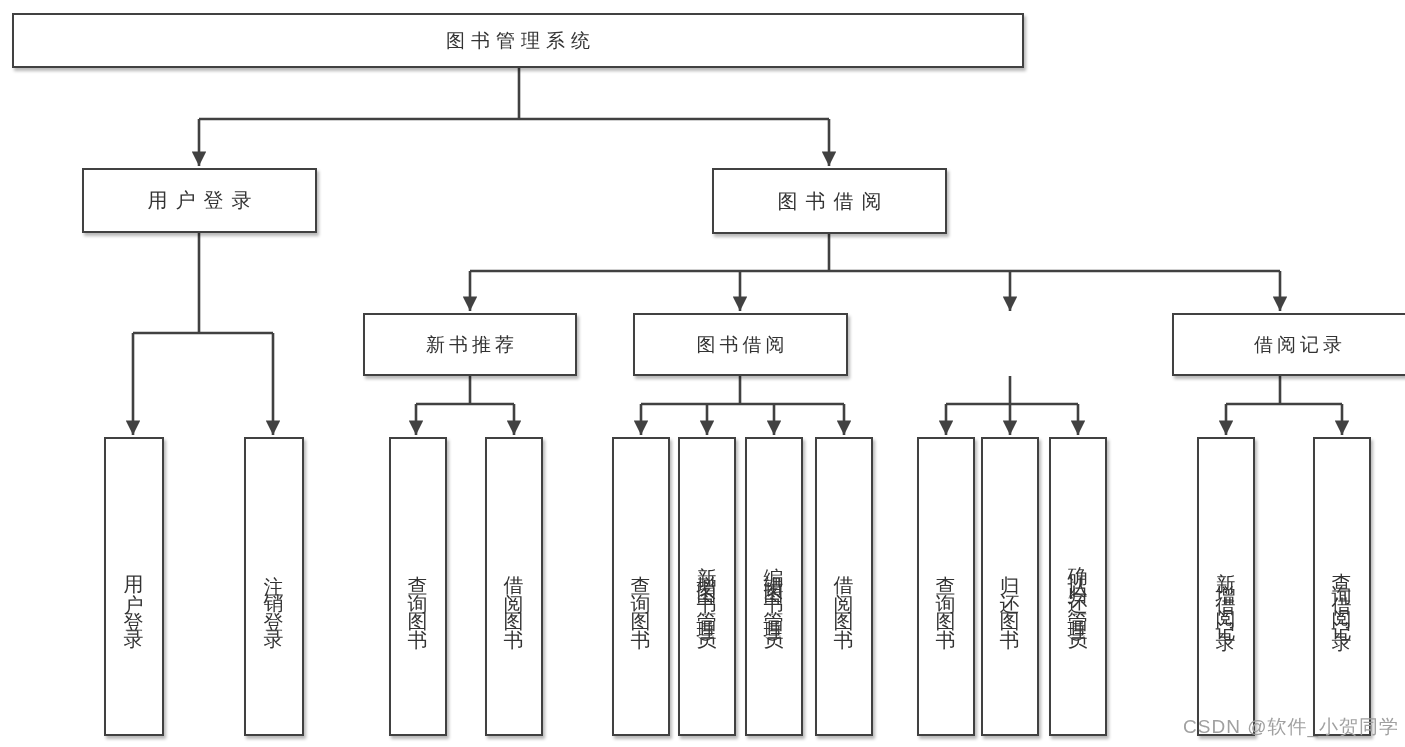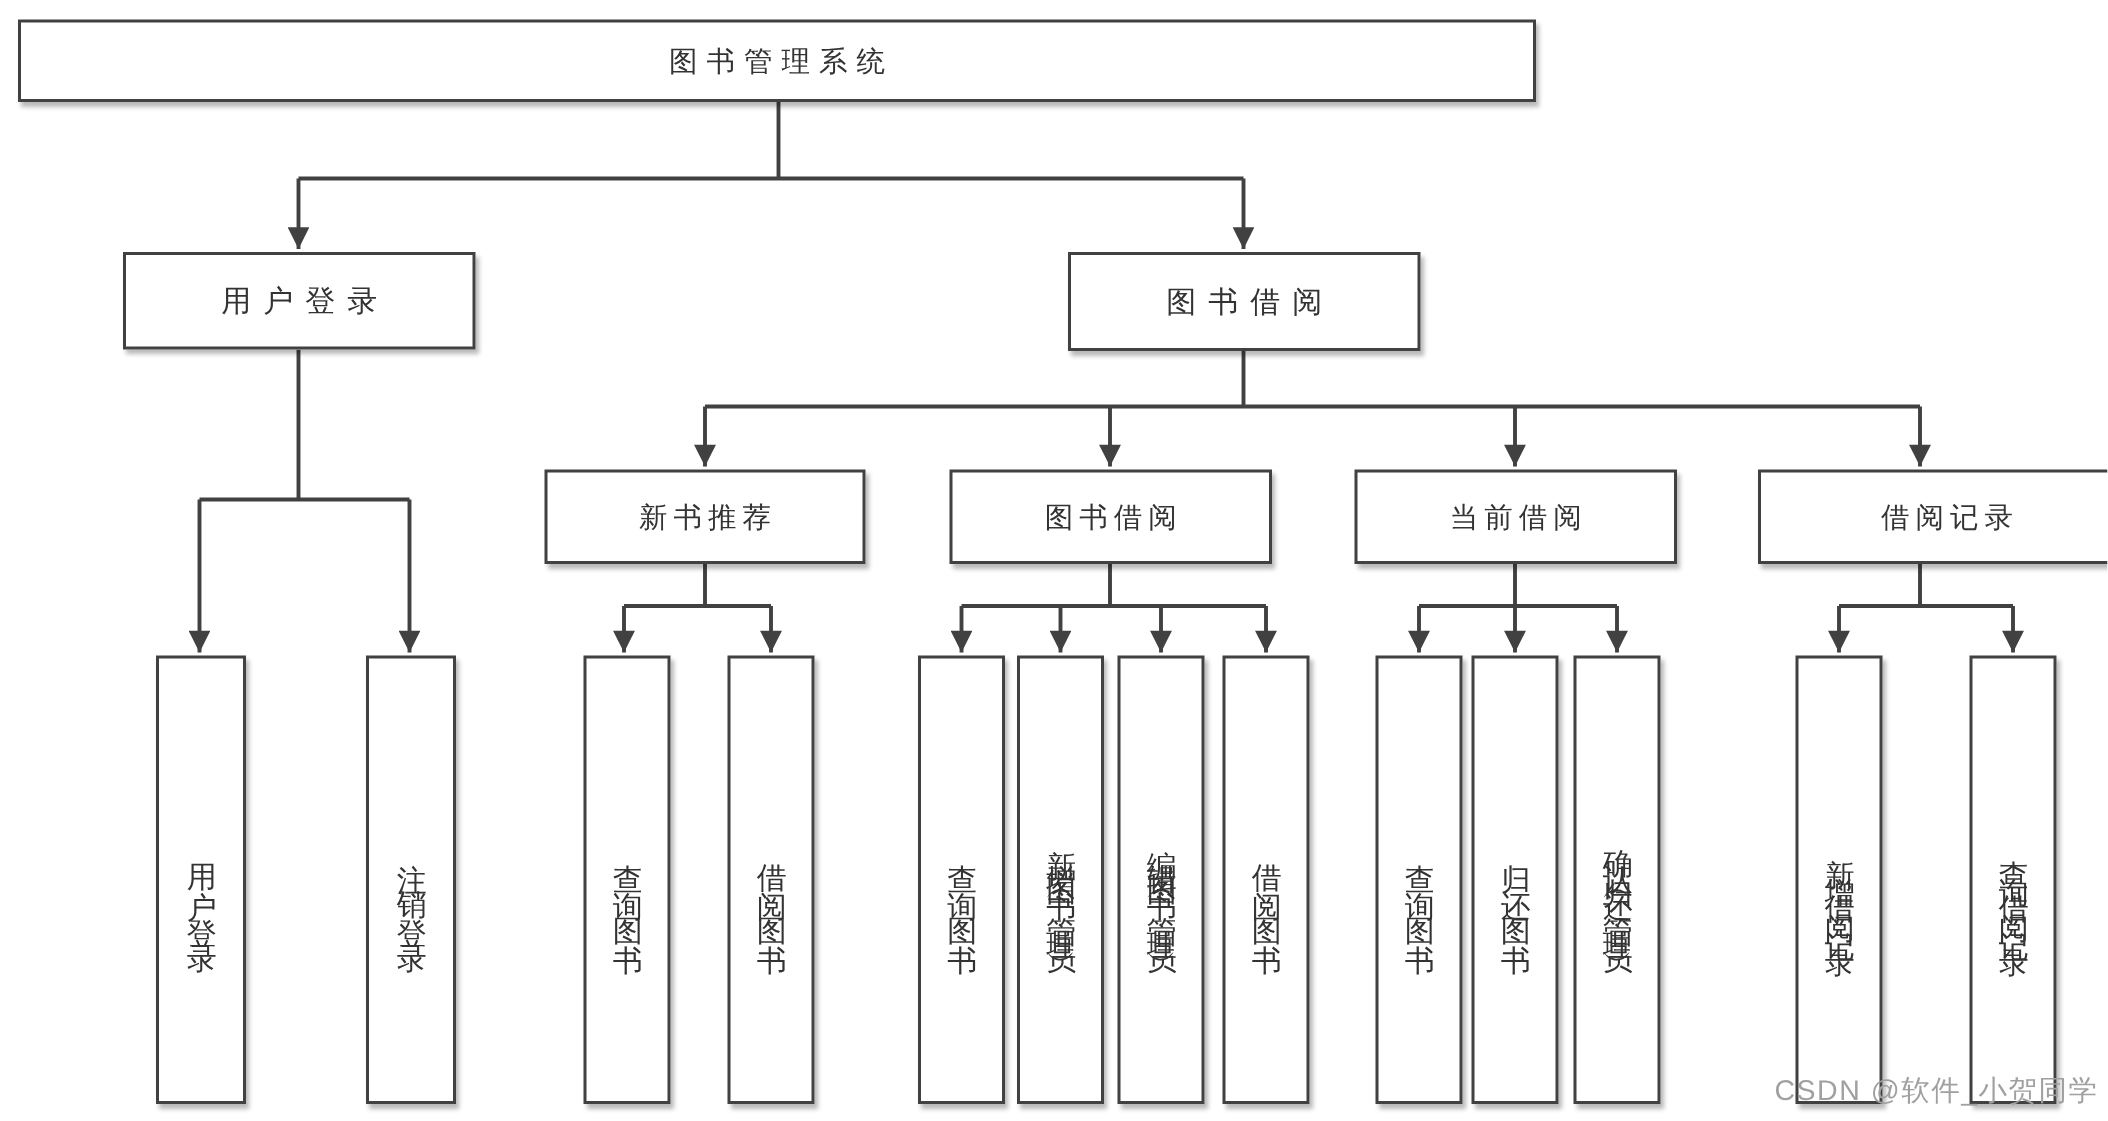--- a/index.html
+++ b/index.html
@@ -105,23 +105,20 @@
   <div class="box" style="left:712px;top:168px;width:235px;height:66px">
     <span class="hlabel lv1-label">图书借阅</span>
   </div>
 
   <div class="box" style="left:633px;top:313px;width:215px;height:63px">
     <span class="hlabel">图书借阅</span>
   </div>
   <div class="box" style="left:363px;top:313px;width:214px;height:63px">
     <span class="hlabel">新书推荐</span>
   </div>
-  <div class="box" style="left:903px;top:313px;width:215px;height:63px">
-    <span class="hlabel">当前借阅</span>
-  </div>
   <div class="box" style="left:1172px;top:313px;width:252px;height:63px">
     <span class="hlabel">借阅记录</span>
   </div>
 
   <div class="box" style="left:104px;top:437px;width:60px;height:299px">
     <span class="vlabel v-short">用户登录</span>
   </div>
   <div class="box" style="left:244px;top:437px;width:60px;height:299px">
     <span class="vlabel v-short">注销登录</span>
   </div>

